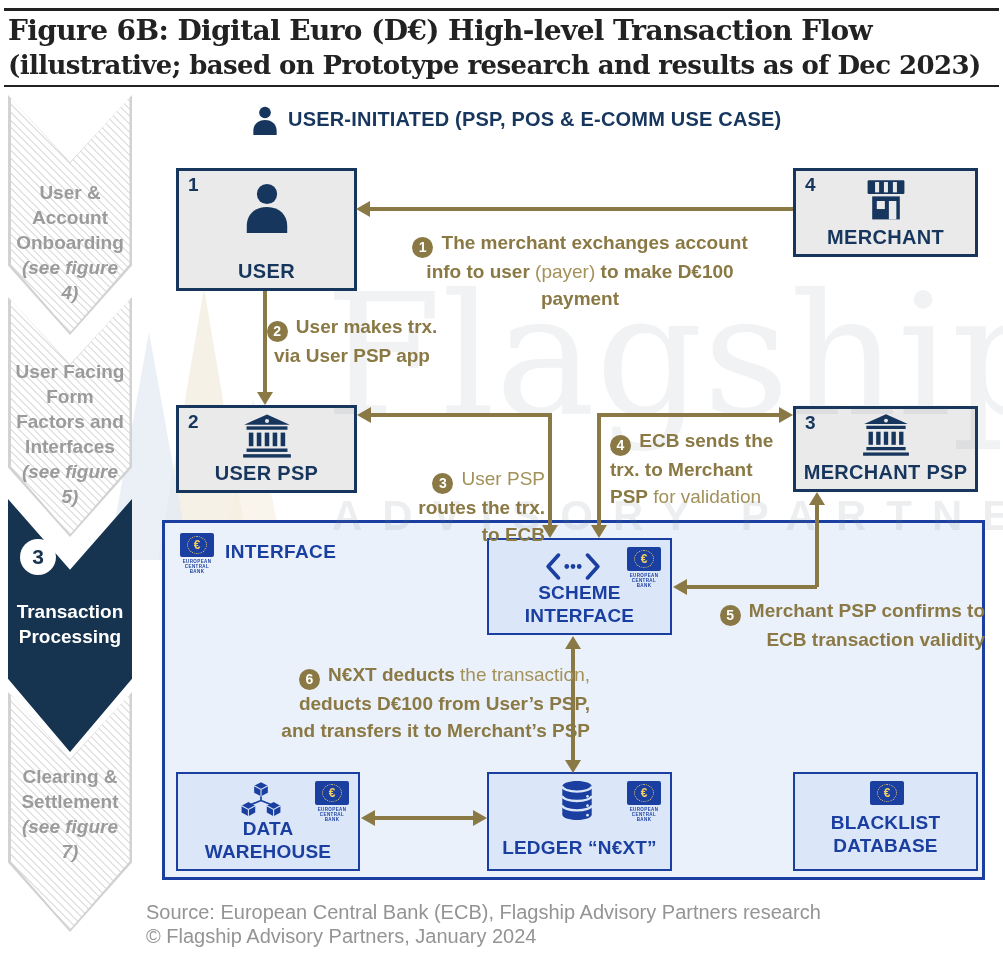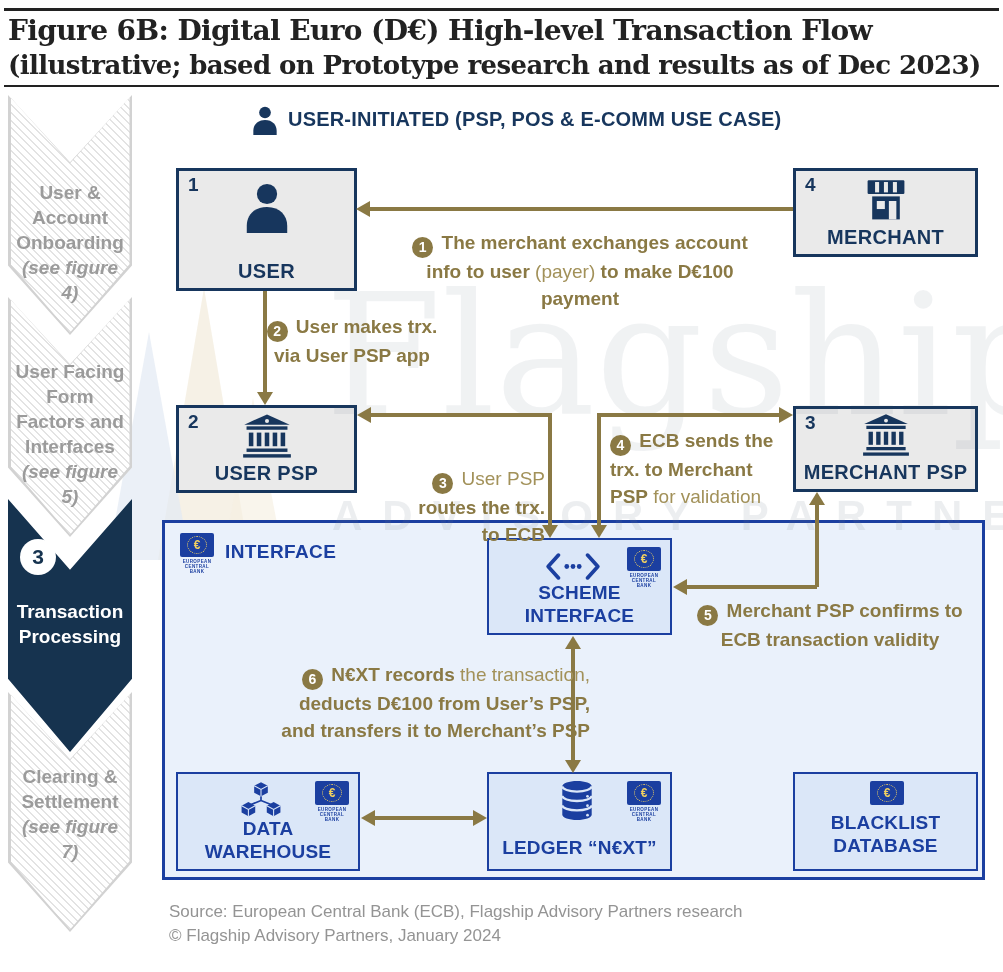--- a/index.html
+++ b/index.html
@@ -84,21 +84,21 @@
   
   .step{position:absolute;font-size:19px;line-height:27px;color:var(--gold);z-index:6;}
   .step .b{font-weight:bold;color:var(--gold);}
   .step .r{font-weight:normal;color:var(--gold_light);}
   .stepnum{display:inline-flex;width:21px;height:21px;border-radius:50%;background:var(--gold);
       color:#fff;font-size:14px;font-weight:bold;align-items:center;justify-content:center;
       vertical-align:-3px;margin-right:3px;}
   .ta-c{text-align:center;} .ta-r{text-align:right;} .ta-l{text-align:left;}
 
   
-  .footer{position:absolute;left:169px;top:900px;font-size:17px;line-height:24px;
+  .footer{position:absolute;left:146px;top:900px;font-size:20px;line-height:24px;
       color:var(--source_gray);z-index:4;}
 
   svg{display:block;}
 </style>
 </head>
 <body>
 
 <div id="canvas">
 
   <div class="sail" style="left:158px;top:288px;width:92px;height:272px;background:#f3ecdd;opacity:.75;"></div>
@@ -354,26 +354,26 @@
   <div class="step ta-r" style="left:385px;top:427px;width:160px;margin-top:38px;">
       <div><span class="stepnum">3</span><span class="r"> User PSP</span></div>
       <div><span class="b">routes the trx.</span></div>
       <div><span class="b">to ECB</span></div>
     </div>
   <div class="step ta-l" style="left:610px;top:427px;width:185px;">
       <div><span class="stepnum">4</span><span class="b"> ECB sends the</span></div>
       <div><span class="b">trx. to Merchant</span></div>
       <div><span class="b">PSP</span><span class="r"> for validation</span></div>
     </div>
-  <div class="step ta-c" style="left:675px;top:597px;width:310px;">
+  <div class="step ta-c" style="left:675px;top:597px;width:310px;text-align:right;">
       <div><span class="stepnum">5</span><span class="b"> Merchant PSP confirms to</span></div>
       <div><span class="b">ECB transaction validity</span></div>
     </div>
   <div class="step ta-r" style="left:188px;top:661px;width:402px;">
-      <div><span class="stepnum">6</span><span class="b"> N€XT records</span><span class="r"> the transaction,</span></div>
+      <div><span class="stepnum">6</span><span class="b"> N€XT deducts</span><span class="r"> the transaction,</span></div>
       <div><span class="b">deducts D€100 from User’s PSP,</span></div>
       <div><span class="b">and transfers it to Merchant’s PSP</span></div>
     </div>
 
   <div class="footer">
     <div>Source: European Central Bank (ECB), Flagship Advisory Partners research</div>
     <div>© Flagship Advisory Partners, January 2024</div>
   </div>
 
 </div>

